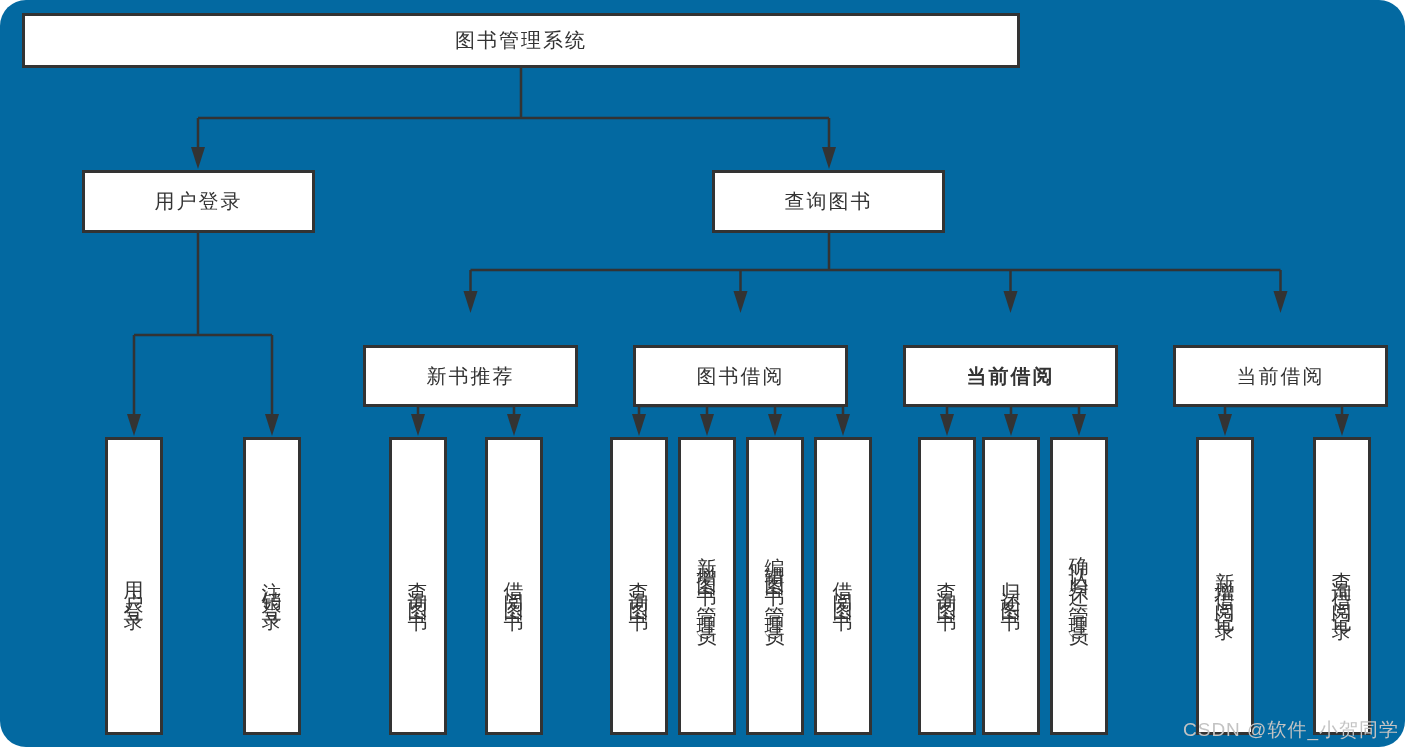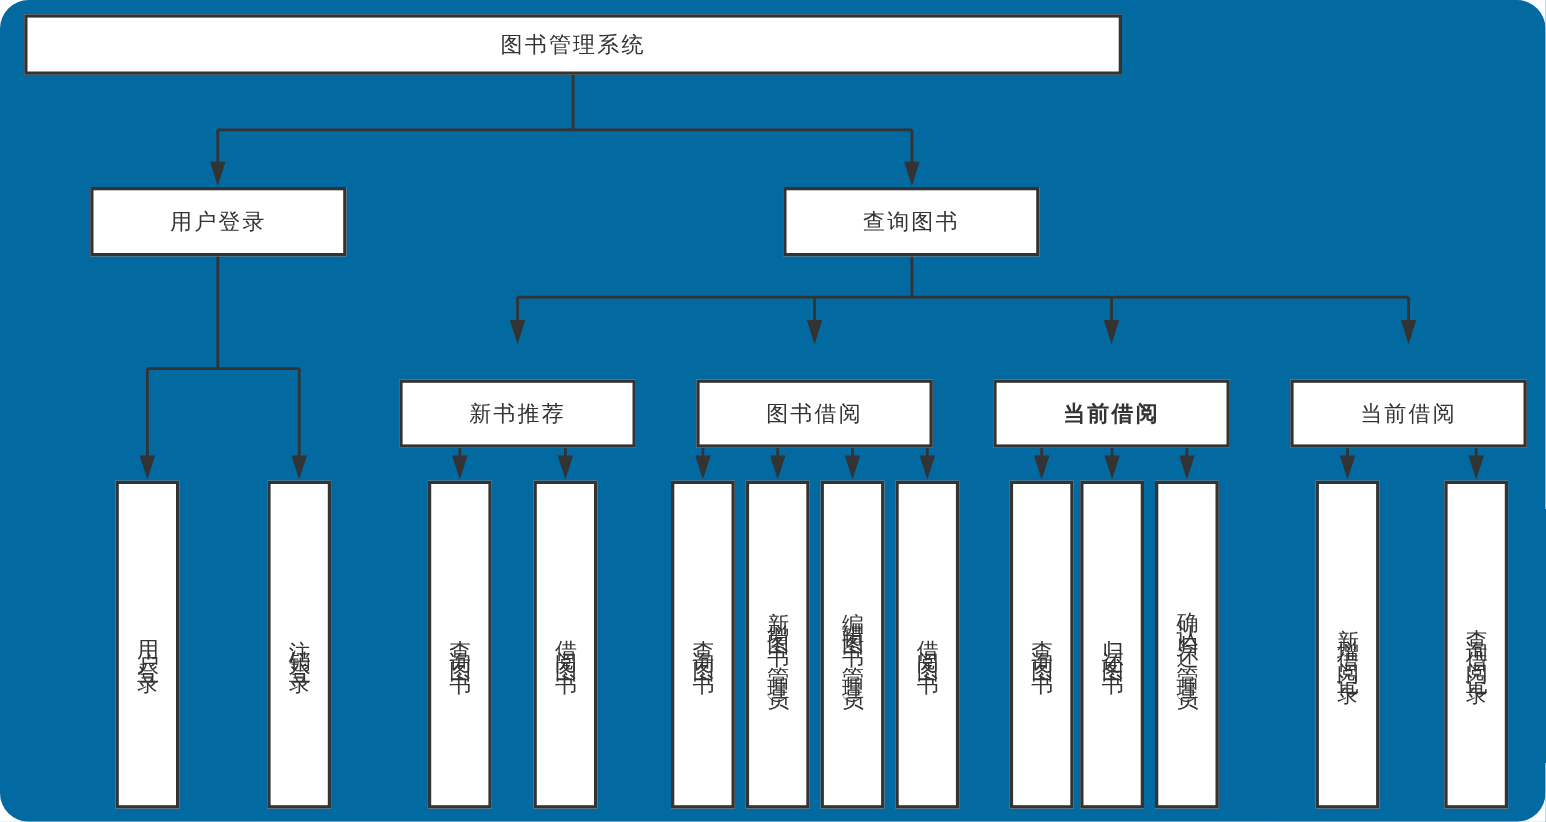--- a/index.html
+++ b/index.html
@@ -200,14 +200,15 @@
     <span>确认归还（管理员）</span>
   </div>
 
   <div class="box vbox leaf lf-5a">
     <span>新增借阅记录</span>
   </div>
   <div class="box vbox leaf lf-5b">
     <span>查询借阅记录</span>
   </div>
 
+  <div class="watermark">CSDN @软件_小贺同学</div>
 
 </div>
 
 </body></html>

